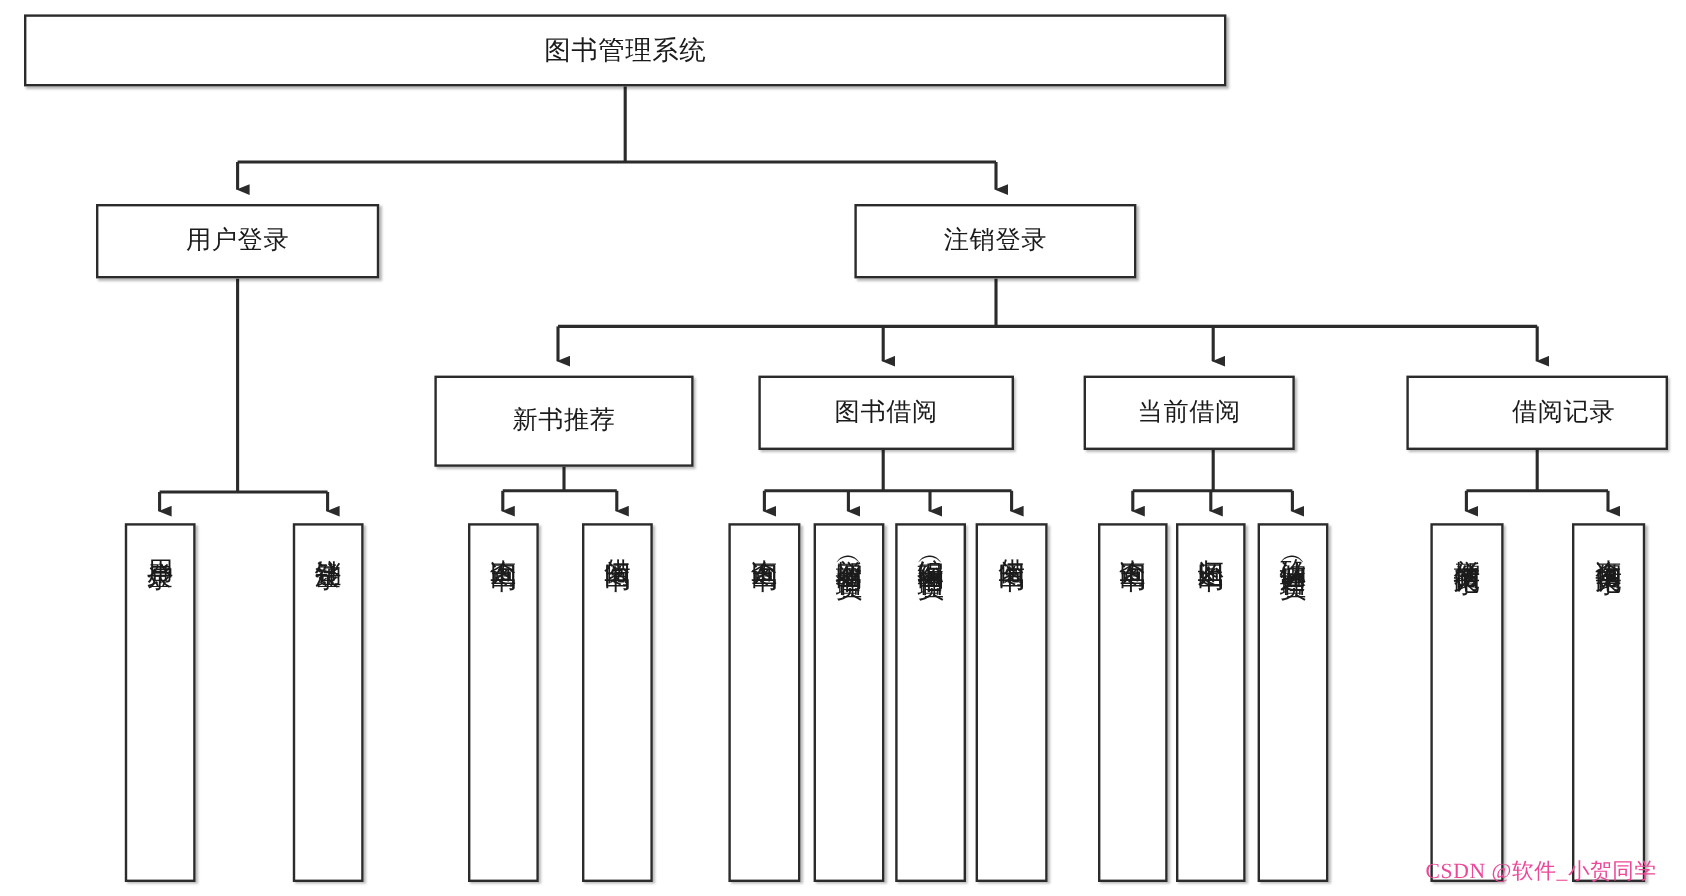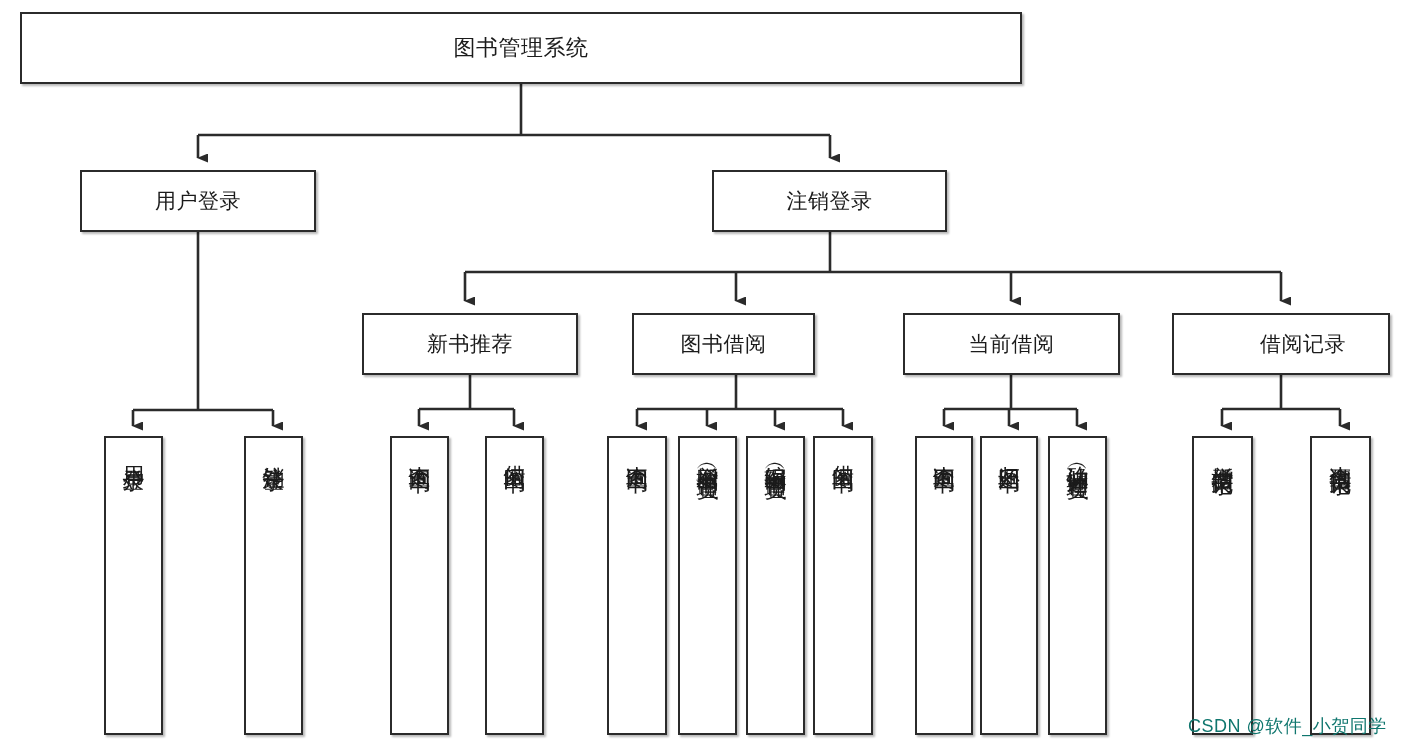--- a/index.html
+++ b/index.html
@@ -58,25 +58,26 @@
   }
   .node.root .label { font-size: 22px; }
   .node.lvl2 .label { font-size: 21px; }
   .node.lvl3 .label { font-size: 21px; }
 
   #watermark {
     position: absolute;
     left: 1188px;
     top: 714px;
     font-size: 18px;
-    color: #0f766e;
+    color: #ec4899;
     white-space: nowrap;
     z-index: 6;
     pointer-events: none;
     letter-spacing: 0.5px;
+    font-family: Liberation Serif, serif;
   }
 </style>
 </head>
 <body>
 
 <div id="diagram-root">
 
   <svg id="edge-layer" viewBox="0 0 1405 747" xmlns="http://www.w3.org/2000/svg">
     <defs>
       <marker id="arrowhead" markerWidth="9" markerHeight="11" refX="4.5" refY="10" orient="auto" markerUnits="userSpaceOnUse">
@@ -120,38 +121,38 @@
       <path d="M 1009 409 L 1009 426" marker-end="url(#arrowhead)"></path>
       <path d="M 1077 409 L 1077 426" marker-end="url(#arrowhead)"></path>
 
       <path d="M 1281 375 L 1281 409"></path>
       <path d="M 1222 409 L 1340 409"></path>
       <path d="M 1222 409 L 1222 426" marker-end="url(#arrowhead)"></path>
       <path d="M 1340 409 L 1340 426" marker-end="url(#arrowhead)"></path>
     </g>
   </svg>
 
-  <div class="node root" style="left:20px; top:12px; width:1002px; height:72px;">
+  <div class="node root" style="left:20px; top:12px; width:1002px; height:60px;">
     <span class="label">图书管理系统</span>
   </div>
 
   <div class="node lvl2" style="left:80px; top:170px; width:236px; height:62px;">
     <span class="label">用户登录</span>
   </div>
   <div class="node lvl2" style="left:712px; top:170px; width:235px; height:62px;">
     <span class="label">注销登录</span>
   </div>
 
-  <div class="node lvl3" style="left:362px; top:313px; width:216px; height:62px;">
+  <div class="node lvl3" style="left:362px; top:313px; width:216px; height:76px;">
     <span class="label">新书推荐</span>
   </div>
-  <div class="node lvl3" style="left:632px; top:313px; width:183px; height:62px;">
+  <div class="node lvl3" style="left:632px; top:313px; width:213px; height:62px;">
     <span class="label">图书借阅</span>
   </div>
-  <div class="node lvl3" style="left:903px; top:313px; width:217px; height:62px;">
+  <div class="node lvl3" style="left:903px; top:313px; width:176px; height:62px;">
     <span class="label">当前借阅</span>
   </div>
   <div class="node lvl3" style="left:1172px; top:313px; width:218px; height:62px;padding-left:44px;">
     <span class="label">借阅记录</span>
   </div>
 
   <div class="node vertical" style="left:104px; top:436px; width:59px; height:299px;">
     <span class="label">用户登录</span>
   </div>
   <div class="node vertical" style="left:244px; top:436px; width:59px; height:299px;">

